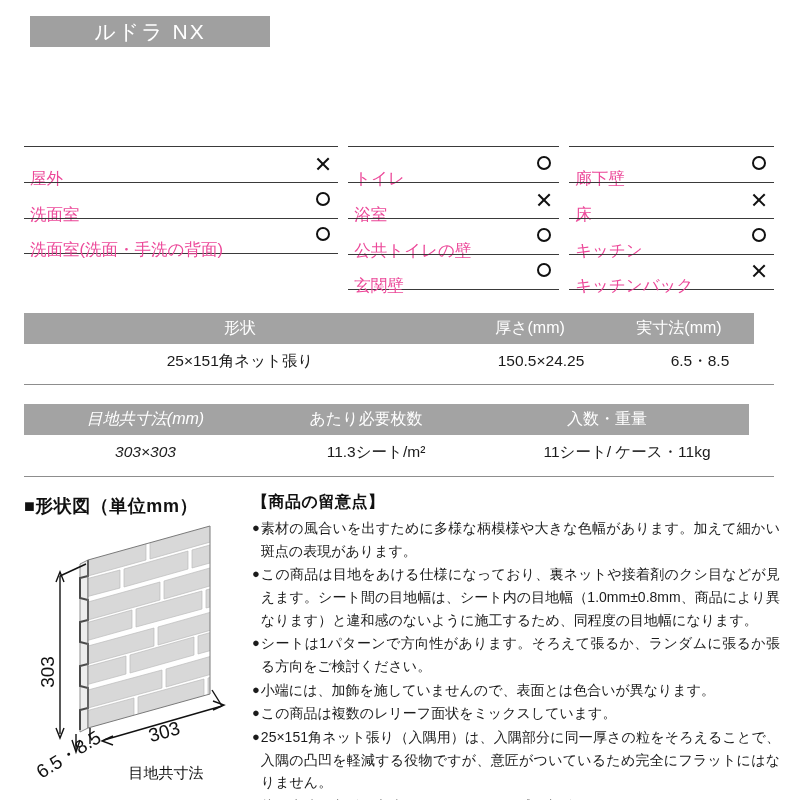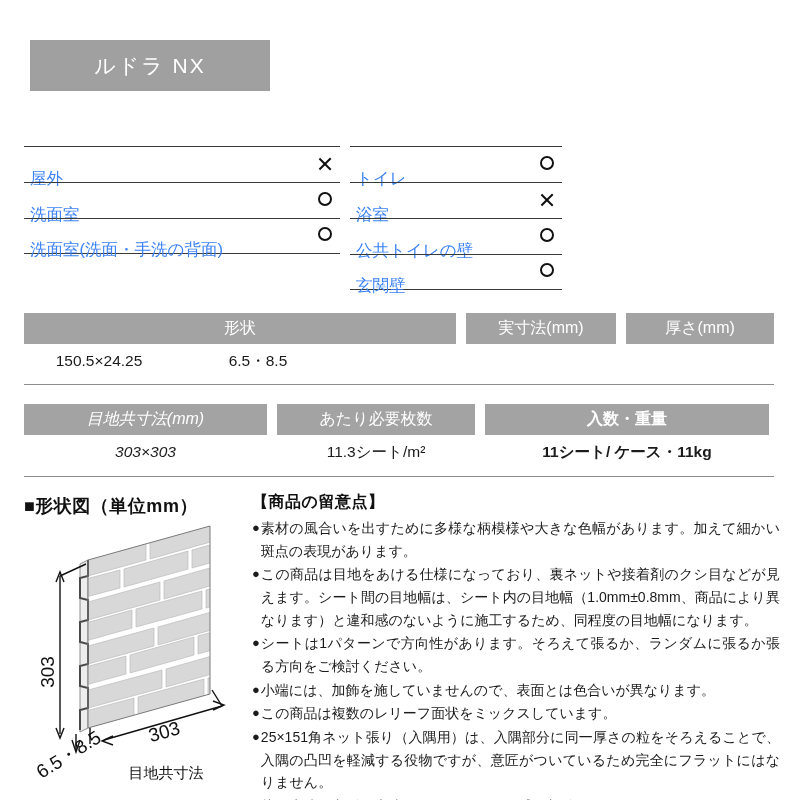--- a/index.html
+++ b/index.html
@@ -17,23 +17,23 @@
   }
   .page {
     position: absolute;
     inset: 0;
   }
 
   
   .banner {
     position: absolute;
     left: 30px;
-    top: 40px;
+    top: 16px;
     width: 240px;
-    height: 51px;
+    height: 31px;
     background: #a0a0a0;
     display: flex;
     align-items: center;
     justify-content: center;
   }
   .banner-text {
     color: #ffffff;
     font-size: 21px;
     letter-spacing: 2px;
     font-weight: 400;
@@ -73,21 +73,21 @@
     height: 36px;
     border-top: 1.5px solid #3a3a3a;
     padding: 0 8px 0 6px;
     box-sizing: border-box;
   }
   .usage-col .usage-row:last-child {
     border-bottom: 1.5px solid #3a3a3a;
   }
   .usage-label {
     font-size: 16.5px;
-    color: #3b82f6;
+    color: #ec4899;
     white-space: nowrap;
     margin-top: 28px;
   }
   .usage-mark {
     font-size: 16px;
     color: #111;
     font-weight: 600;
     margin-left: 10px;
   }
   .mark-circle {
@@ -121,21 +121,20 @@
   
   .spec {
     position: absolute;
     left: 24px;
     width: 750px;
   }
   .spec.s1 { top: 313px; }
   .spec.s2 { top: 404px; }
   .spec-head {
     display: flex;
-    gap: 10px;
   }
   .spec-body {
     display: flex;
     gap: 10px;
   }
   .spec-h {
     background: #a3a3a3;
     color: #ffffff;
     font-size: 16px;
     height: 31px;
@@ -153,21 +152,21 @@
     justify-content: center;
     box-sizing: border-box;
   }
   
   .s1 .col-a { width: 432px; }
   .s1 .col-b { width: 150px; }
   .s1 .col-c { width: 148px; }
   
   .s2 .col-a { width: 243px; font-style: italic; }
   .s2 .col-b { width: 198px; }
-  .s2 .col-c { width: 284px; font-weight: bold; }
+  .s2 .col-c { width: 284px; }
 
   .rule {
     position: absolute;
     left: 24px;
     width: 750px;
     height: 0;
     border-top: 1.5px solid #8d8d8d;
   }
   .rule.r1 { top: 384px; }
   .rule.r2 { top: 476px; }
@@ -272,29 +271,48 @@
       <div class="usage-row">
         <span class="usage-label">公共トイレの壁</span>
         <span class="usage-mark"><i class="mark-circle"></i></span>
       </div>
       <div class="usage-row">
         <span class="usage-label">玄関壁</span>
         <span class="usage-mark"><i class="mark-circle"></i></span>
       </div>
     </div>
 
+    <div class="usage-col c3">
+      <div class="usage-row">
+        <span class="usage-label">廊下壁</span>
+        <span class="usage-mark"><i class="mark-circle"></i></span>
+      </div>
+      <div class="usage-row">
+        <span class="usage-label">床</span>
+        <span class="usage-mark"><i class="mark-cross"></i></span>
+      </div>
+      <div class="usage-row">
+        <span class="usage-label">キッチン</span>
+        <span class="usage-mark"><i class="mark-circle"></i></span>
+      </div>
+      <div class="usage-row">
+        <span class="usage-label">キッチンバック</span>
+        <span class="usage-mark"><i class="mark-cross"></i></span>
+      </div>
+    </div>
   </div>
 
   <div class="spec s1">
     <div class="spec-head">
       <div class="spec-h col-a">形状</div>
+      <div class="spec-h col-c">厚さ(mm)</div>
       <div class="spec-h col-b">実寸法(mm)</div>
-      <div class="spec-h col-c">厚さ(mm)</div>
     </div>
     <div class="spec-body">
+      <div class="spec-v col-a">25×151角ネット張り</div>
       <div class="spec-v col-b">150.5×24.25</div>
       <div class="spec-v col-c">6.5・8.5</div>
     </div>
   </div>
   <div class="rule r1"></div>
 
   <div class="spec s2">
     <div class="spec-head">
       <div class="spec-h col-a">目地共寸法(mm)</div>
       <div class="spec-h col-b">あたり必要枚数</div>

